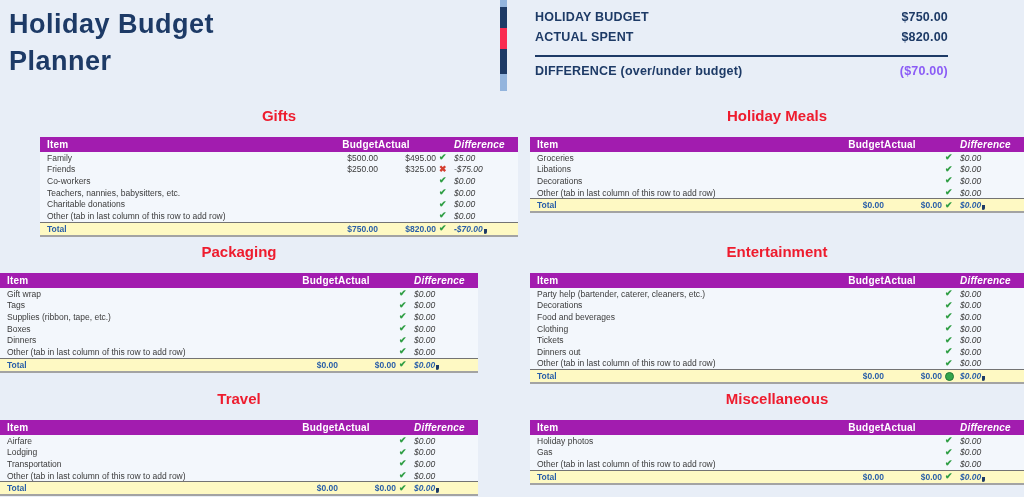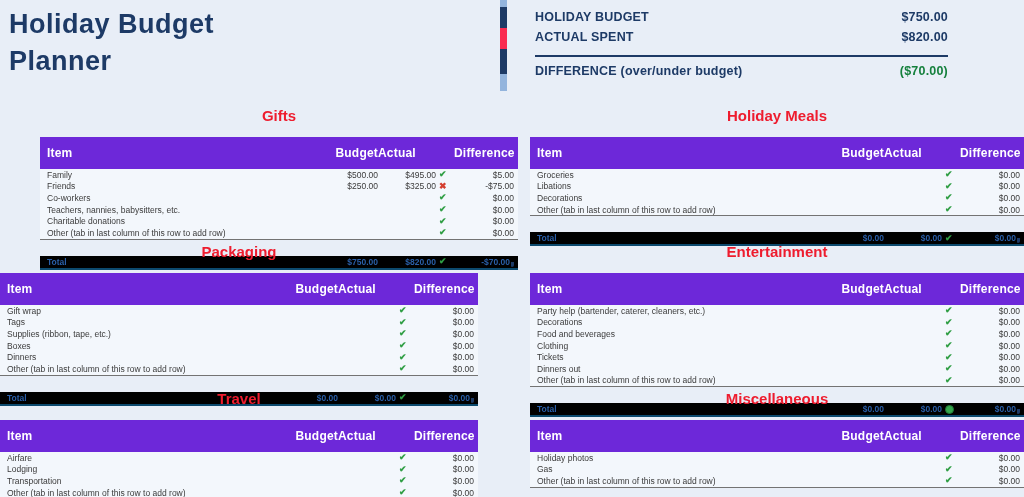--- a/index.html
+++ b/index.html
@@ -14,47 +14,47 @@
   .seg2{height:21px;background:#1d3a66;}
   .seg3{height:21px;background:#fa2b50;}
   .seg4{height:25px;background:#1d3a66;}
   .seg5{height:17px;background:#93b4dd;}
 
   
   .summary{position:absolute;left:535px;top:7px;width:413px;color:#1d3a66;font-weight:bold;font-size:12.5px;letter-spacing:.2px;}
   .srow{display:flex;justify-content:space-between;align-items:center;height:20px;}
   .sdivider{border-top:2px solid #1d3a66;margin-top:8px;}
   .srow.diffrow{margin-top:4px;}
-  .redval{color:#15803d;}
+  .redval{color:#8b5cf6;}
 
   
   .sec{position:absolute;}
   .sec-gifts{left:0;top:105px;width:478px;padding-left:40px;}
   .sec-meals{left:530px;top:105px;width:494px;}
   .sec-packaging{left:0;top:241px;width:478px;}
   .sec-entertainment{left:530px;top:241px;width:494px;}
   .sec-travel{left:0;top:388px;width:478px;}
   .sec-misc{left:530px;top:388px;width:494px;}
   .heading{text-align:center;color:#ee1c2e;font-weight:bold;font-size:15px;height:22px;line-height:22px;margin-bottom:10px;}
 
   
   .trow{display:grid;grid-template-columns:1fr 80px 58px 18px 64px;align-items:center;}
-  .thead{background:#6d28d9;color:#ffffff;height:32px;font-size:12px;font-weight:bold;letter-spacing:.2px;}
+  .thead{background:#a21caf;color:#ffffff;height:15px;font-size:10px;font-weight:bold;letter-spacing:.2px;}
   .c{overflow:hidden;white-space:nowrap;}
   .item{padding-left:7px;text-align:left;}
   .num{text-align:right;}
-  .diffc{padding-right:4px;text-align:right;}
+  .diffc{padding-right:4px;font-style:italic;}
   .actual-h{grid-column:3 / span 2;padding-right:6px;}
   .body-row{height:11.6px;font-size:8.5px;color:#3b3b3b;background:#f3f7fc;}
   .last{border-bottom:1px solid #737373;}
   .icon{text-align:left;padding-left:3px;font-size:9px;line-height:9px;}
   .check{color:#2f9e44;font-weight:bold;}
   .cross{color:#d43f30;font-weight:bold;}
   .circle{display:inline-block;width:9px;height:9px;border-radius:50%;background:#34a64c;border:1px solid #1f7a36;box-sizing:border-box;vertical-align:middle;}
-  .total{height:12px;font-size:8.5px;font-weight:bold;color:#2a5fa8;background:#000000;border-bottom:2px solid #0c4a6e;margin-top:16px;}
+  .total{height:12px;font-size:8.5px;font-weight:bold;color:#2a5fa8;background:#fef9c3;border-bottom:2px solid #a3a3a3;}
   .flag{display:inline-block;width:3px;height:5px;background:#1d3a66;margin-left:1px;border-radius:0 0 2px 1px;vertical-align:-2px;}
 </style>
 </head>
 <body>
 
 <div class="page">
 
   <div class="title">
     <div>Holiday Budget</div>
     <div>Planner</div>

